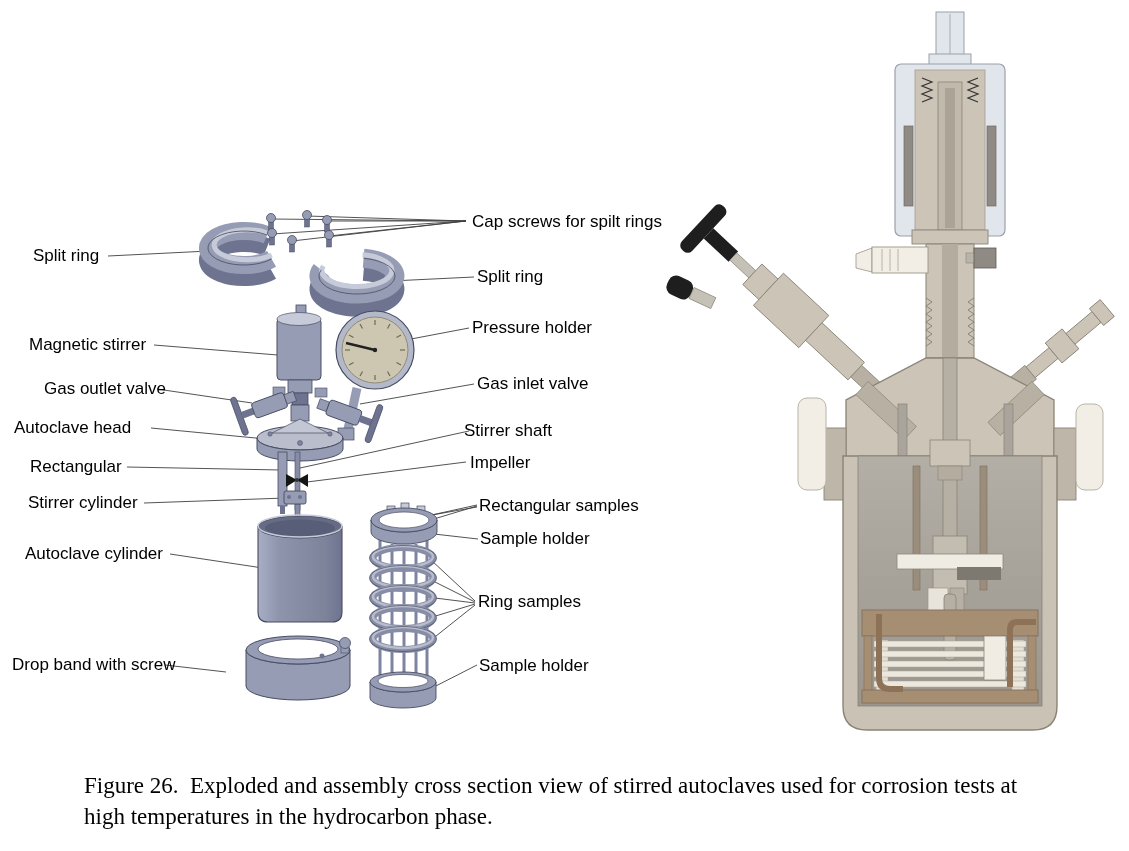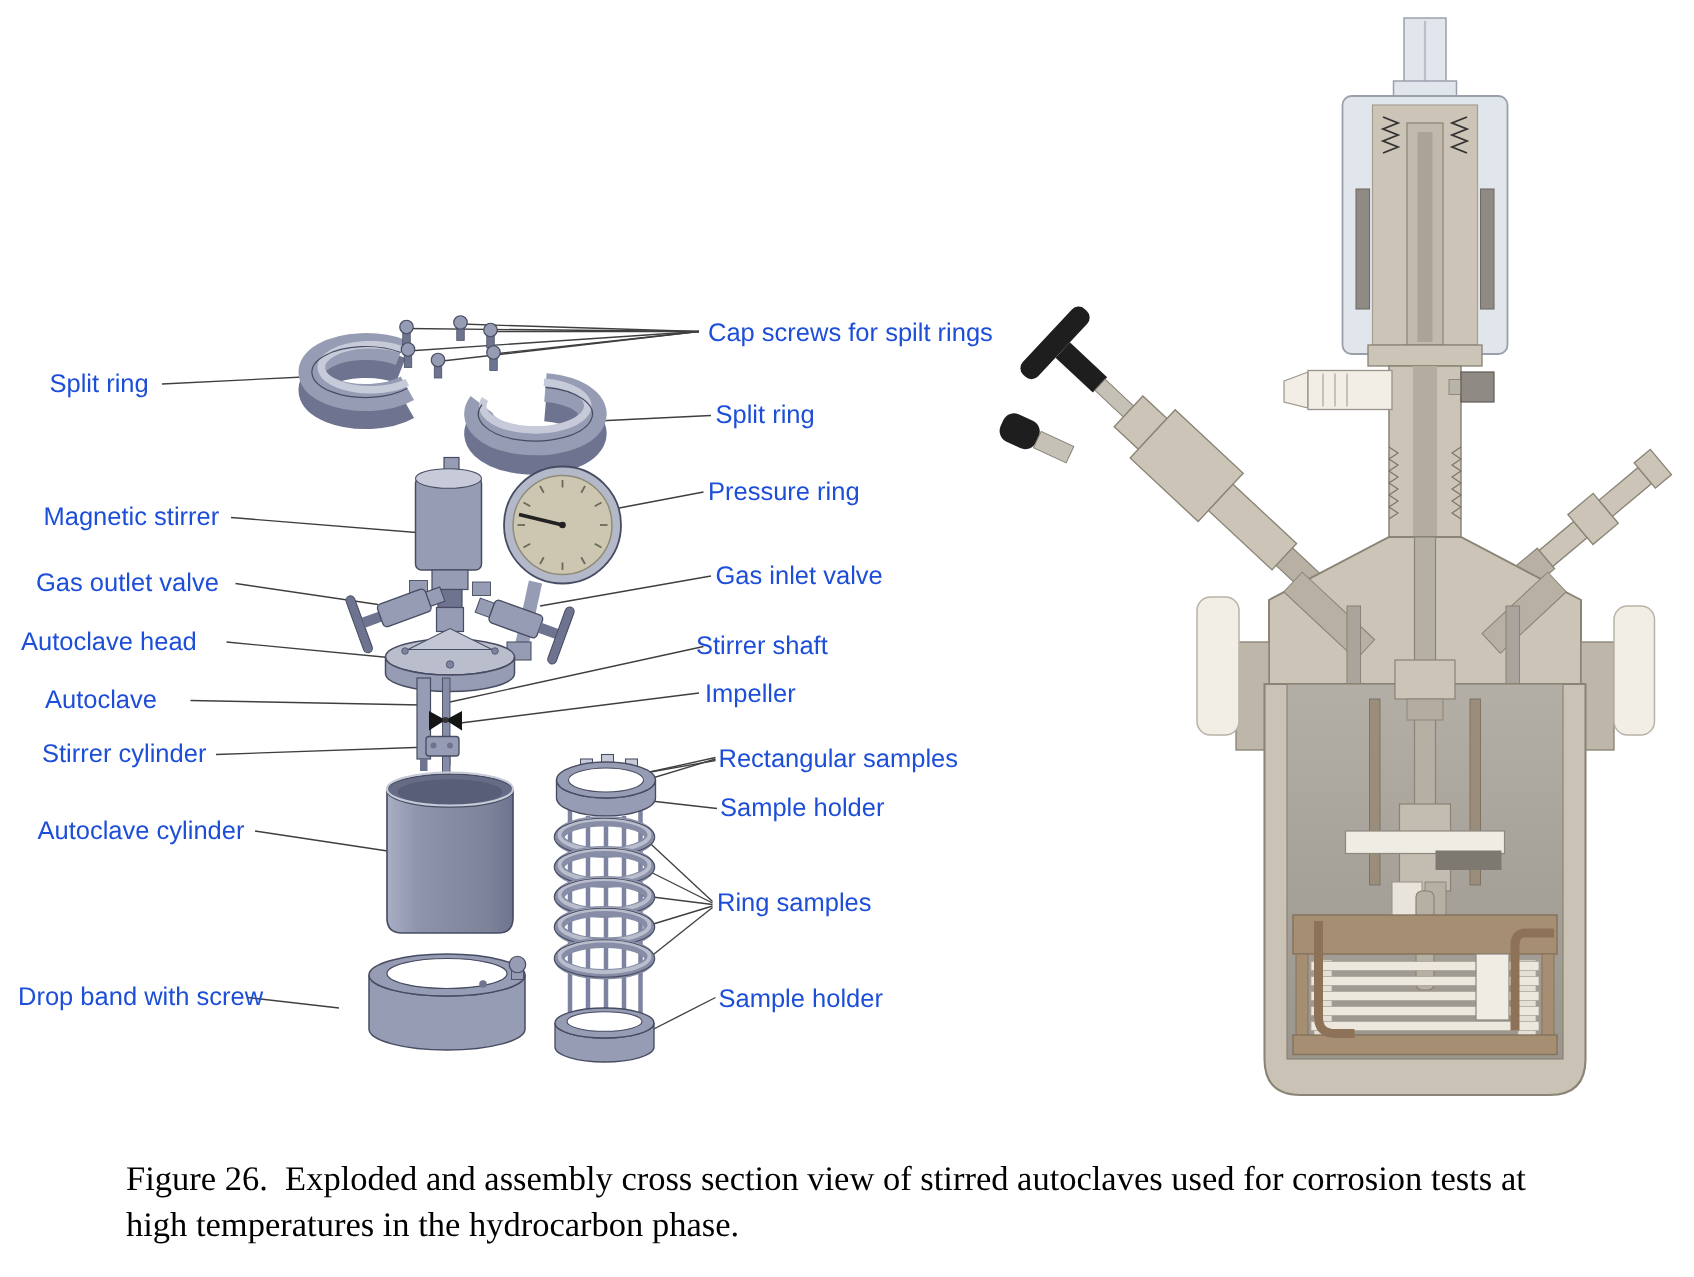--- a/index.html
+++ b/index.html
@@ -5,21 +5,21 @@
   :root{
     --metal-mid:#969cb4; --metal-dark:#6e7490; --metal-light:#c7cbd9; --metal-edge:#474c62;
     --gauge-face:#cdc7b2;
     --body-beige:#cbc4b7; --body-dark:#b1aa9d; --interior-gray:#a6a199; --housing-light:#e1e5ec;
     --cream:#f2eee6; --brown:#a68e73; --tube-brown:#8d7257; --ink:#1e1e1e; --leader:#3f3f3f;
   }
   html,body{margin:0;padding:0;background:#ffffff;}
   .canvas{position:relative;width:1129px;height:851px;background:#fff;overflow:hidden;
           font-family:"Liberation Sans",sans-serif;}
   .art{position:absolute;left:0;top:0;}
-  .part-label{position:absolute;font-size:17px;line-height:19px;color:#1d4ed8;white-space:nowrap;}
+  .part-label{position:absolute;font-size:17px;line-height:19px;color:#000000;white-space:nowrap;}
   .caption{position:absolute;left:84px;top:770px;width:1010px;color:#000;
            font-family:Liberation Serif, serif;font-size:23px;line-height:31px;}
   .caption .ln{white-space:pre;}
   .caption .ln2{}
 </style>
 </head>
 <body>
 
 <div class="canvas">
 
@@ -369,30 +369,30 @@
 
       <g fill="none" stroke="var(--tube-brown)" stroke-width="6">
         <path d="M879 614 L879 678 Q879 689 890 689 L903 689"></path>
         <path d="M1036 622 L1017 622 Q1010 622 1010 630 L1010 687"></path>
       </g>
     </g>
   </svg>
 
   <div class="part-label" style="left:33px;top:246px">Split ring</div>
   <div class="part-label" style="left:29px;top:335px">Magnetic stirrer</div>
-  <div class="part-label" style="left:24px;top:379px">Gas outlet valve</div>
+  <div class="part-label" style="left:44px;top:379px">Gas outlet valve</div>
   <div class="part-label" style="left:14px;top:418px">Autoclave head</div>
-  <div class="part-label" style="left:30px;top:457px">Autoclave</div>
+  <div class="part-label" style="left:30px;top:457px">Rectangular</div>
   <div class="part-label" style="left:28px;top:493px">Stirrer cylinder</div>
   <div class="part-label" style="left:25px;top:544px">Autoclave cylinder</div>
   <div class="part-label" style="left:12px;top:655px">Drop band with screw</div>
 
   <div class="part-label" style="left:472px;top:212px">Cap screws for spilt rings</div>
   <div class="part-label" style="left:477px;top:267px">Split ring</div>
-  <div class="part-label" style="left:472px;top:318px">Pressure ring</div>
+  <div class="part-label" style="left:472px;top:318px">Pressure holder</div>
   <div class="part-label" style="left:477px;top:374px">Gas inlet valve</div>
   <div class="part-label" style="left:464px;top:421px">Stirrer shaft</div>
   <div class="part-label" style="left:470px;top:453px">Impeller</div>
   <div class="part-label" style="left:479px;top:496px">Rectangular samples</div>
   <div class="part-label" style="left:480px;top:529px">Sample holder</div>
   <div class="part-label" style="left:478px;top:592px">Ring samples</div>
   <div class="part-label" style="left:479px;top:656px">Sample holder</div>
 
   <div class="caption">
     <div class="ln ln1">Figure 26.  Exploded and assembly cross section view of stirred autoclaves used for corrosion tests at</div>

